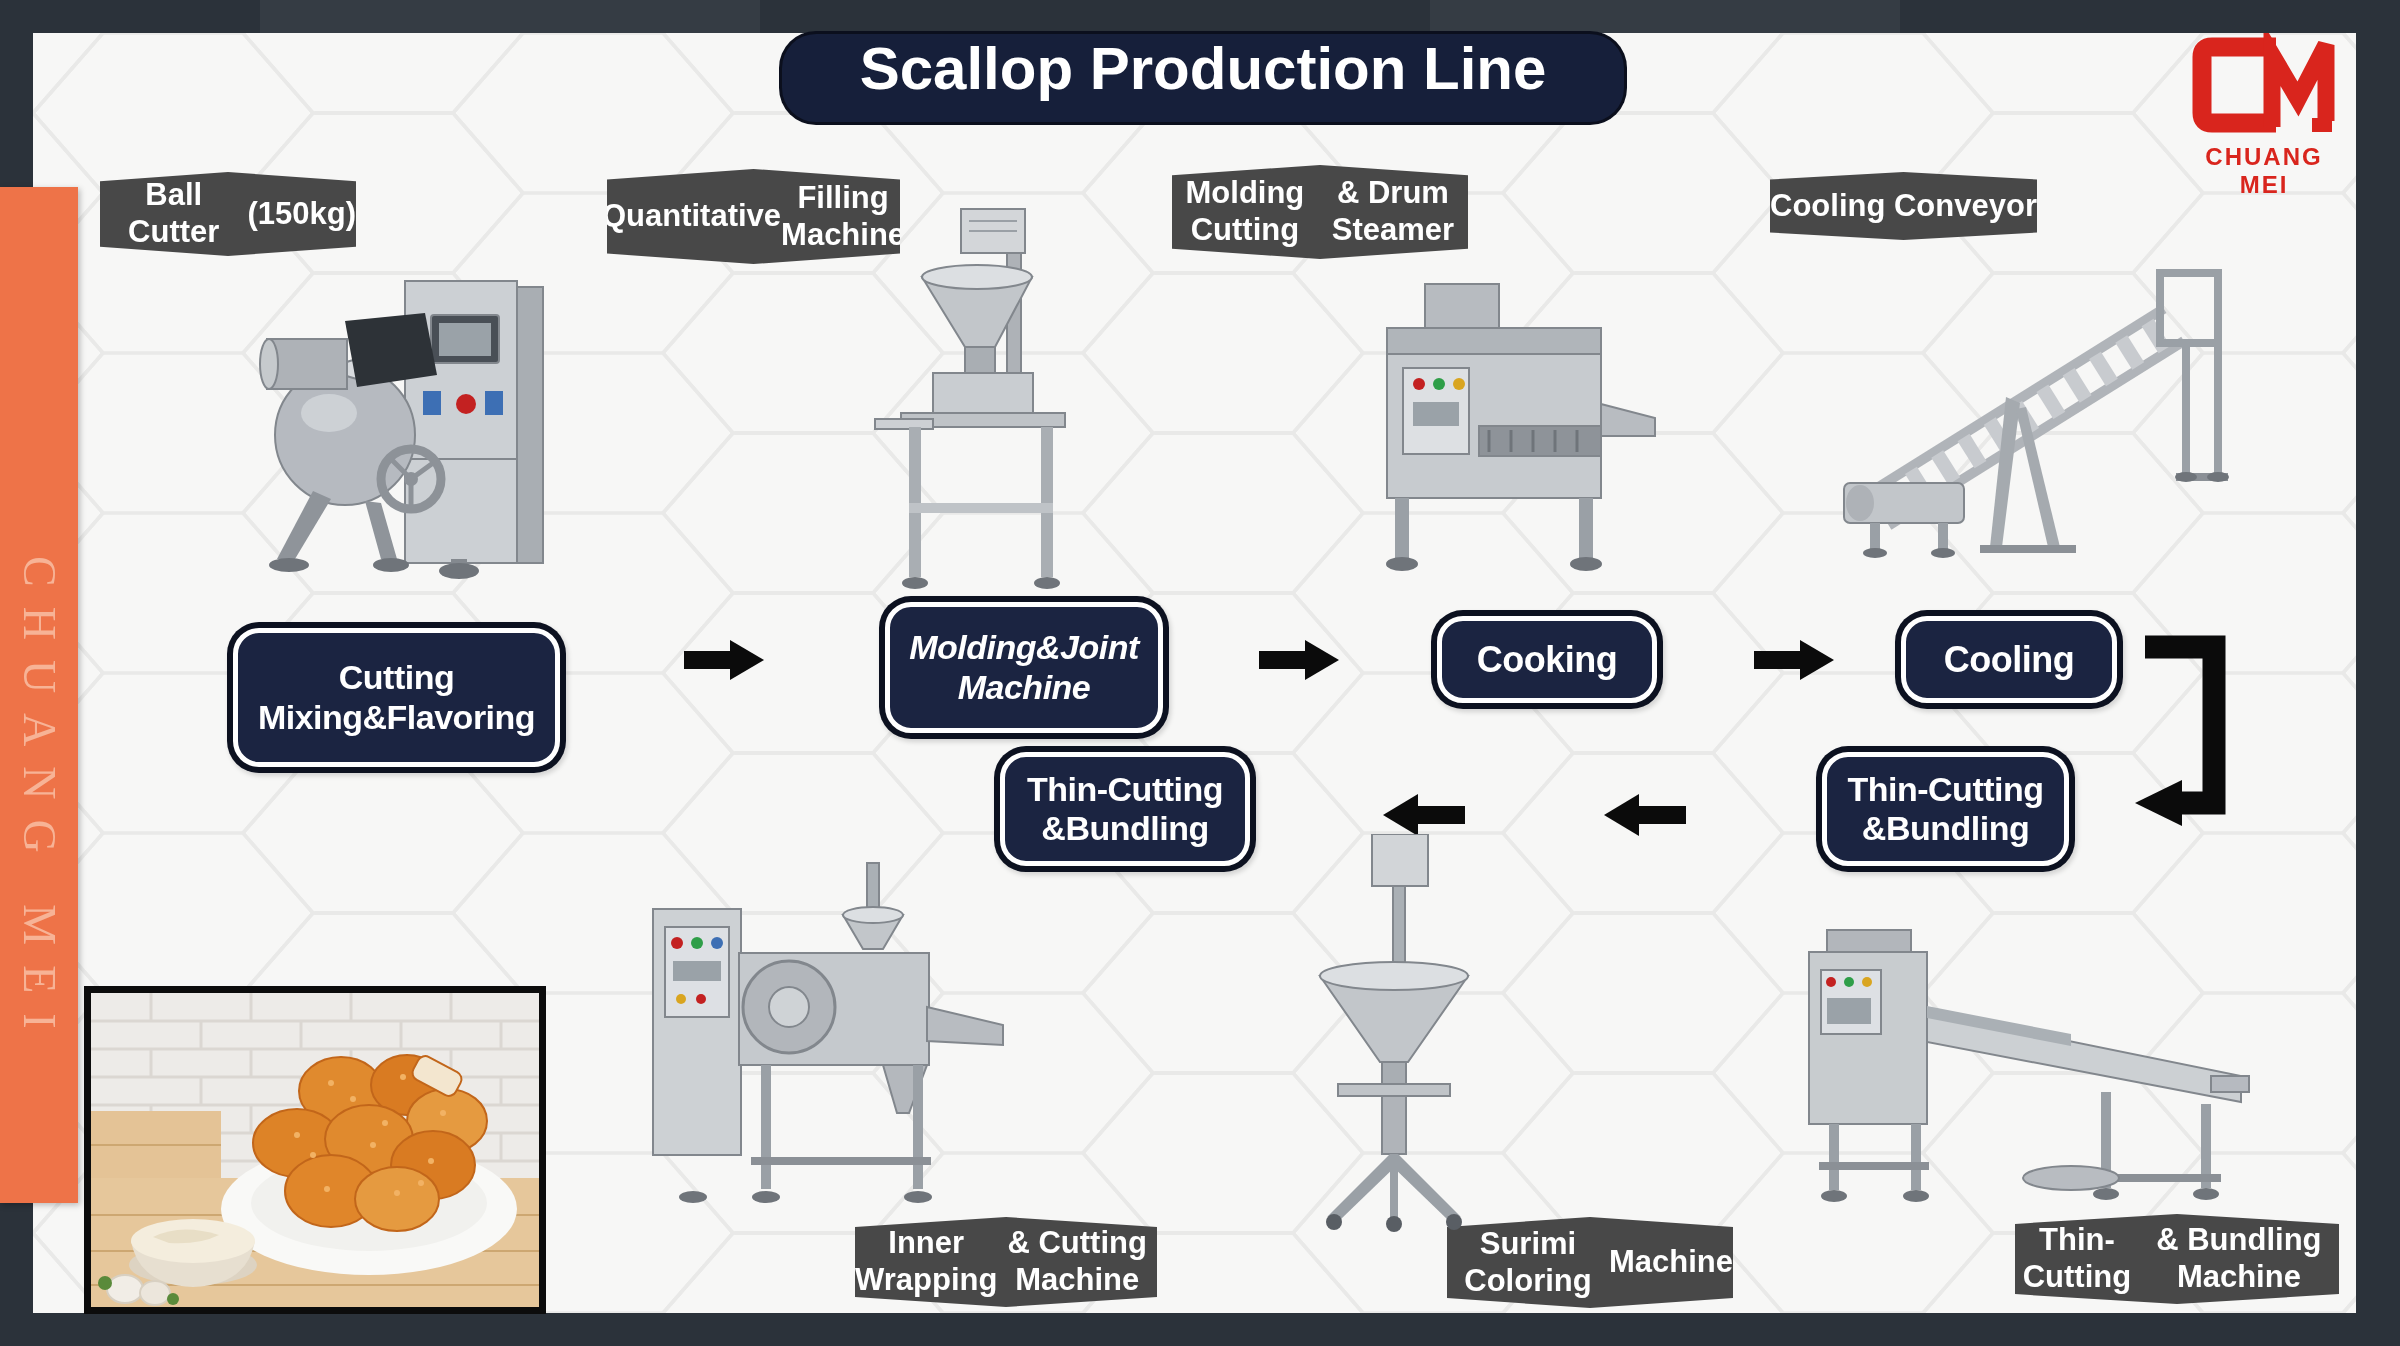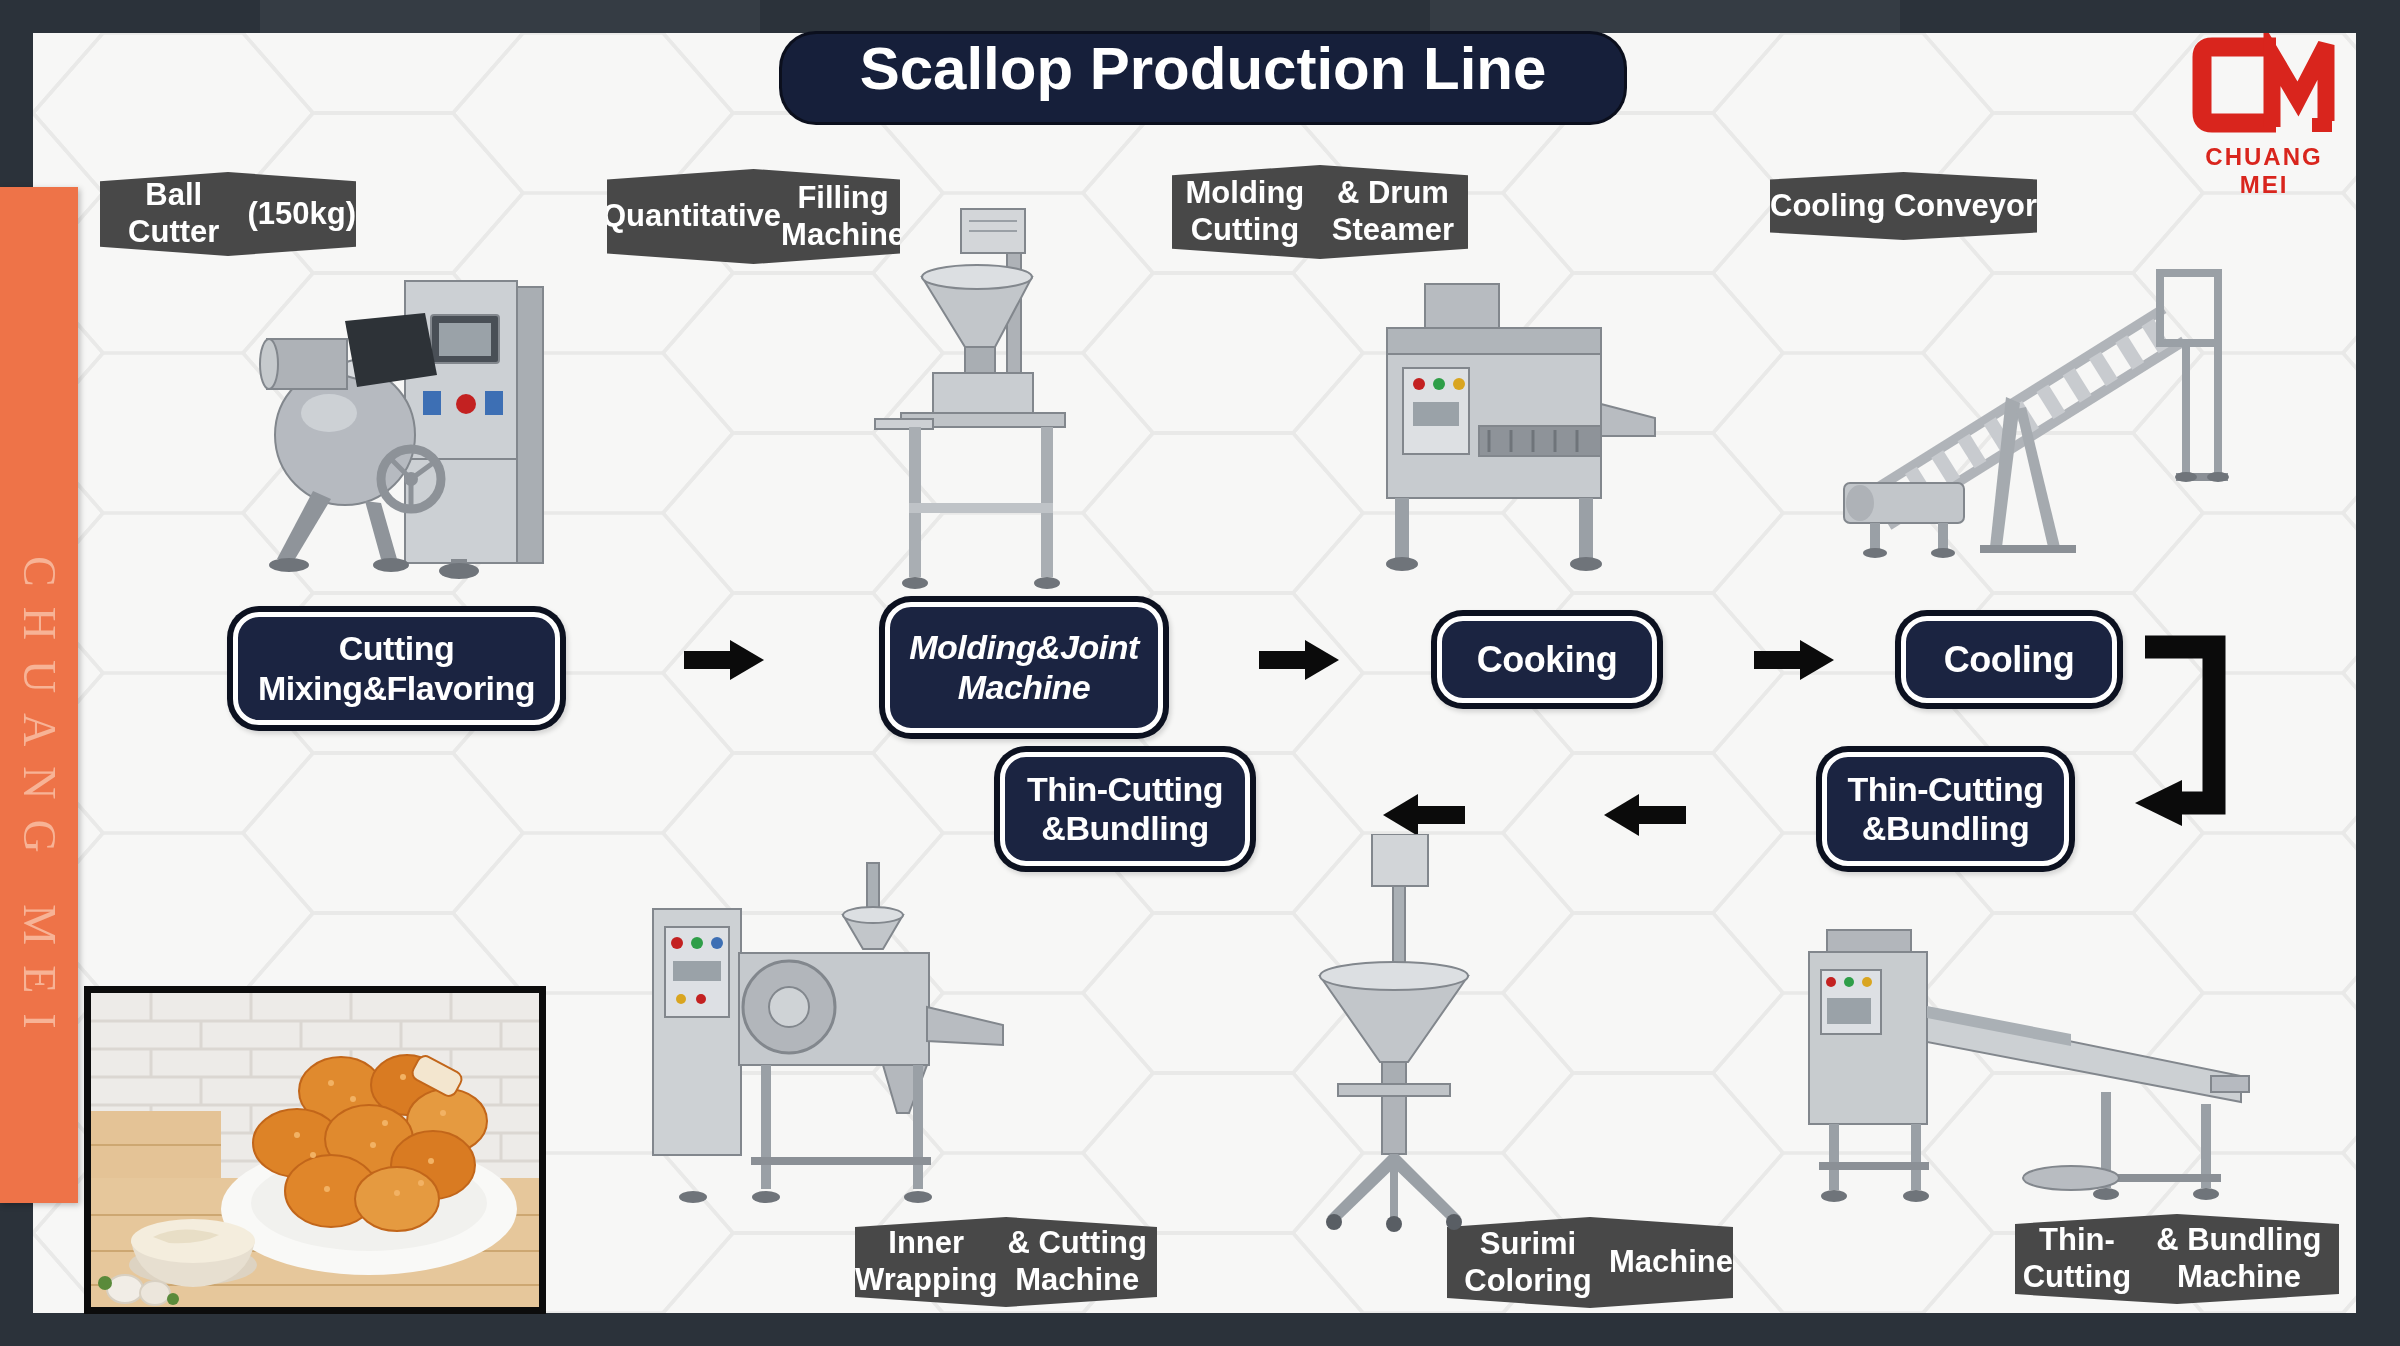--- a/index.html
+++ b/index.html
@@ -150,21 +150,21 @@
 </div>
 <div class="banner" style="left:1447px;top:1217px;width:286px;height:91px;">
   <span>Surimi Coloring</span>
   <span>Machine</span>
 </div>
 <div class="banner" style="left:2015px;top:1214px;width:324px;height:90px;">
   <span>Thin-Cutting</span>
   <span>&amp; Bundling Machine</span>
 </div>
 
-<div class="flow-node" style="left:233px;top:612px;width:327px;height:113px;">
+<div class="flow-node" style="left:233px;top:628px;width:327px;height:139px;">
   <span>Cutting</span>
   <span>Mixing&amp;Flavoring</span>
 </div>
 <div class="flow-node" style="left:885px;top:602px;width:278px;height:131px;font-style:italic;">
   <span>Molding&amp;Joint</span>
   <span>Machine</span>
 </div>
 <div class="flow-node one-line" style="left:1437px;top:616px;width:220px;height:87px;">
   <span>Cooking</span>
 </div>

